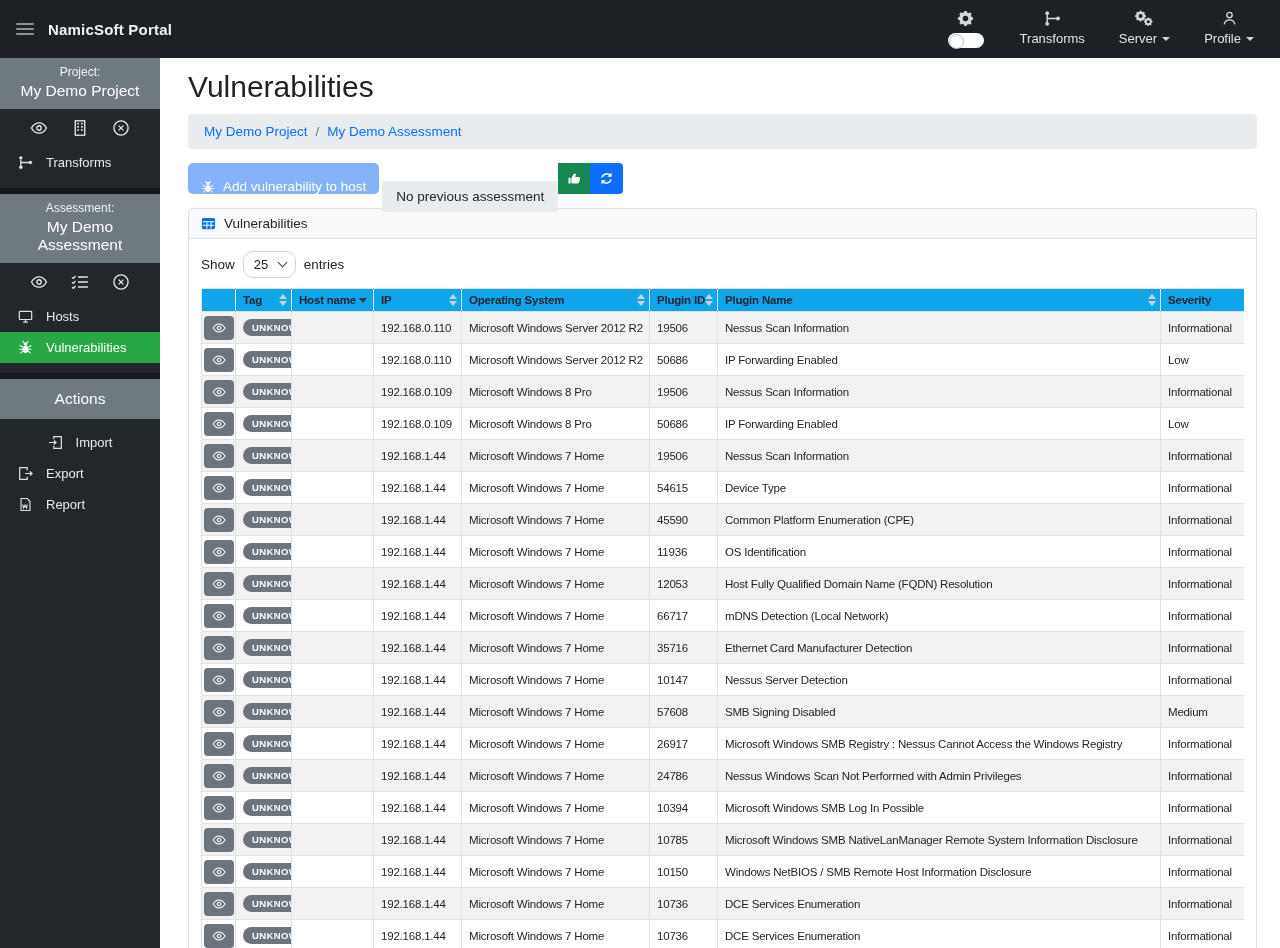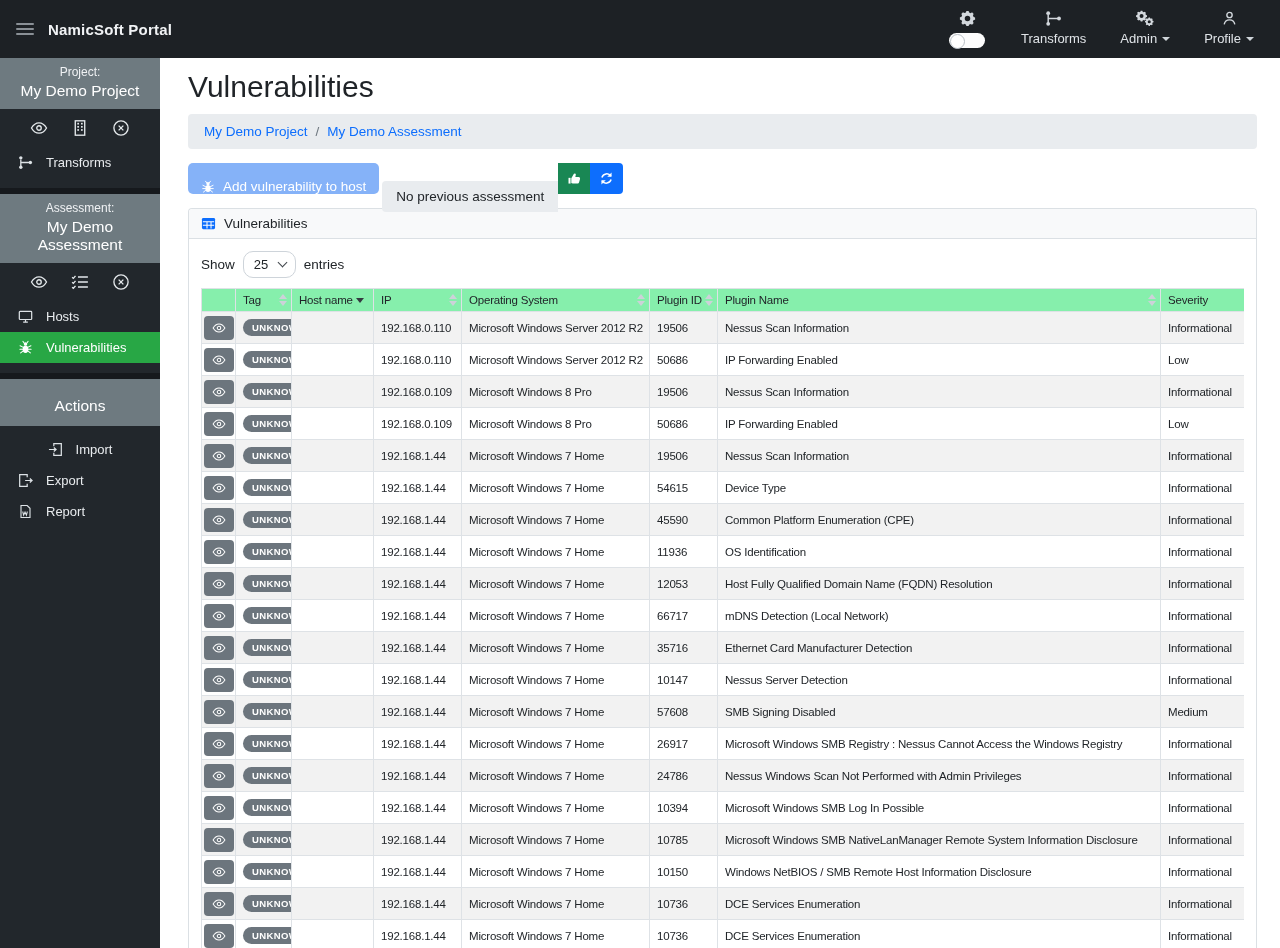--- a/index.html
+++ b/index.html
@@ -41,21 +41,21 @@
 
   
   .app { display:flex; height:890px; }
 
   
   .sidebar { width:160px; flex:none; background:#22272c; color:#e8ebee; }
   .sb-header { background:#6e7a80; text-align:center; padding:7px 4px 9px; }
   .sb-header .small { font-size:12px; color:#f0f2f4; }
   .sb-header .name { font-size:15.5px; margin-top:3px; color:#fff; }
   .sb-header.actions { padding:11px 4px; }
-  .sb-header.actions .name { margin-top:7px; }
+  .sb-header.actions .name { margin-top:0; }
   .icon-row { display:flex; justify-content:space-between; align-items:center; padding:10px 30px; }
   .icon-btn { width:18px; height:18px; color:#e4e8eb; cursor:pointer; }
   .icon-btn .ic { width:18px; height:18px; }
   .sb-item {
     display:flex; align-items:center; gap:13px;
     padding:8px 18px; font-size:13px; color:#e8ebee; cursor:pointer;
   }
   .sb-item .ic { width:15px; height:15px; color:#dde2e6; }
   .sb-item.active { background:#28a745; color:#fff; }
   .sb-item.active .ic { color:#fff; }
@@ -123,21 +123,21 @@
   table {
     border-collapse:collapse; table-layout:fixed; width:1092px;
     font-size:11.5px; letter-spacing:-0.2px; color:#212529;
   }
   col.w0{width:34px} col.w1{width:56px} col.w2{width:82px} col.w3{width:88px}
   col.w4{width:188px} col.w5{width:68px} col.w6{width:443px} col.w7{width:133px}
   th, td {
     border:1px solid #dee2e6; padding:7px 7px; text-align:left;
     white-space:nowrap; overflow:hidden; vertical-align:middle;
   }
-  thead th { font-weight:normal; position:relative; padding:5px 14px 5px 7px; cursor:pointer; background:#86efac; }
+  thead th { font-weight:bold; position:relative; padding:5px 14px 5px 7px; cursor:pointer; background:#0ea5e9; }
   thead th.no-sort { cursor:default; padding-right:7px; }
   tbody tr:nth-child(odd) { background:#f2f2f2; }
   tbody tr:nth-child(even) { background:#ffffff; }
   td.c-eye { padding:3px 0; text-align:center; }
   .eye-btn {
     width:30px; height:24px; background:#6c757d; border:none; border-radius:4px;
     display:inline-flex; align-items:center; justify-content:center; cursor:pointer;
   }
   .eye-btn .ic { width:14px; height:14px; color:#fff; }
   .badge {
@@ -267,21 +267,21 @@
         </svg>
       <span class="lblrow">
           <span>Transforms</span>
         </span>
     </div>
     <div class="nav-item">
       <svg class="ic" style="width:20px">
           <use href="#i-gears"></use>
         </svg>
       <span class="lblrow">
-          <span>Admin</span>
+          <span>Server</span>
           <span class="caret"></span>
         </span>
     </div>
     <div class="nav-item">
       <svg class="ic">
           <use href="#i-person"></use>
         </svg>
       <span class="lblrow">
           <span>Profile</span>
           <span class="caret"></span>

